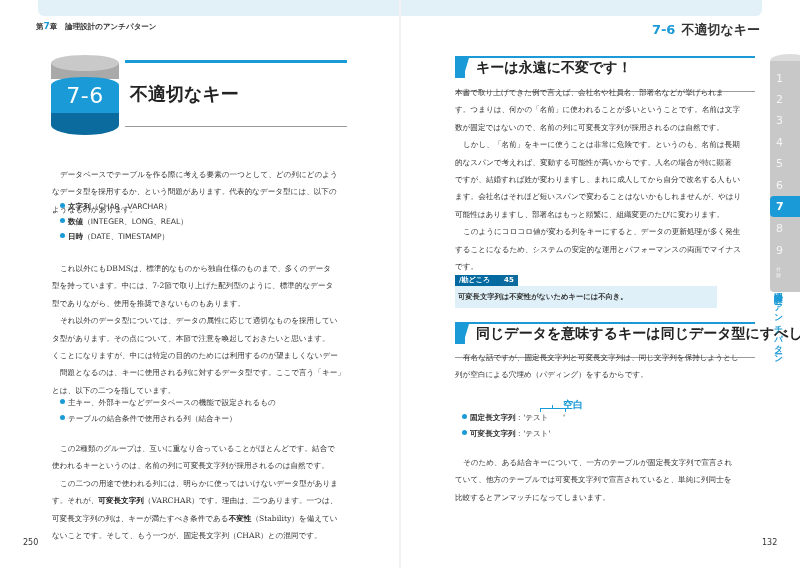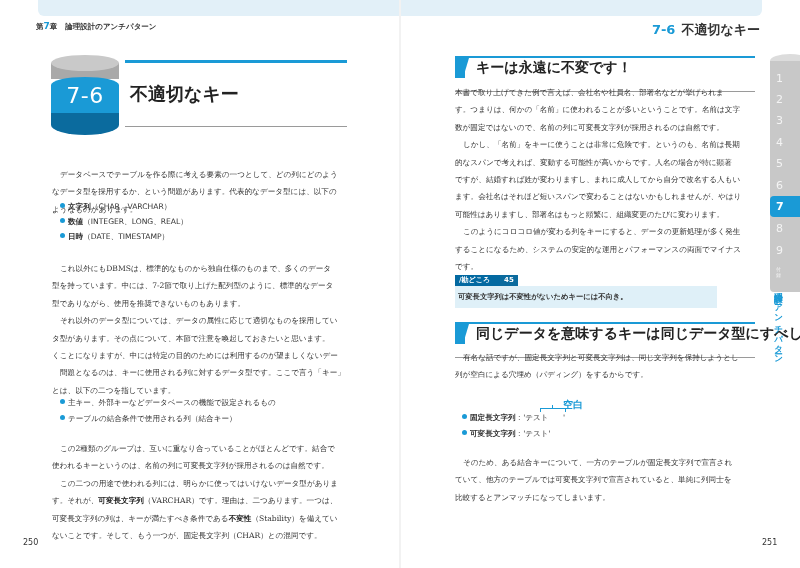--- a/index.html
+++ b/index.html
@@ -173,21 +173,21 @@
   <li><span class="dot"></span><span class="term">固定長文字列</span><span style="white-space:pre;">：'テスト      '</span></li>
   <li><span class="dot"></span><span class="term">可変長文字列</span><span>：'テスト'</span></li>
 </ul>
 
 <div class="body-text" style="left:455px; top:454px;">
   <p class="indent">そのため、ある結合キーについて、一方のテーブルが固定長文字列で宣言され</p>
   <p>ていて、他方のテーブルでは可変長文字列で宣言されていると、単純に列同士を</p>
   <p>比較するとアンマッチになってしまいます。</p>
 </div>
 
-<div class="page-num" style="left:762px;">251</div>
+<div class="page-num" style="left:762px;">132</div>
 
 <div class="chapter-tabs">
   <div class="cap"></div>
   <div class="strip"></div>
   <div class="tab-item" style="top:14px;">1</div>
   <div class="tab-item" style="top:35px;">2</div>
   <div class="tab-item" style="top:56px;">3</div>
   <div class="tab-item" style="top:78px;">4</div>
   <div class="tab-item" style="top:99px;">5</div>
   <div class="tab-item" style="top:121px;">6</div>

